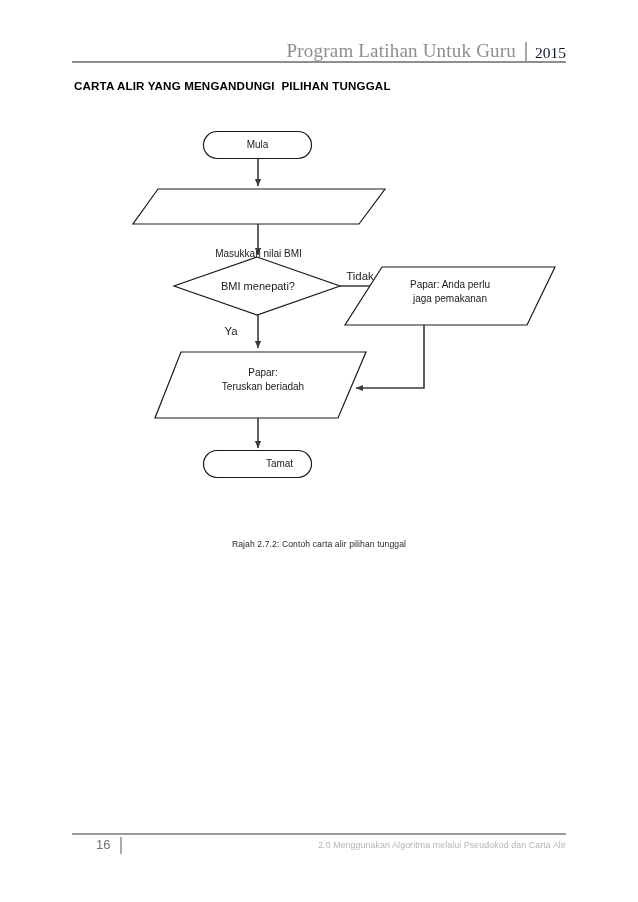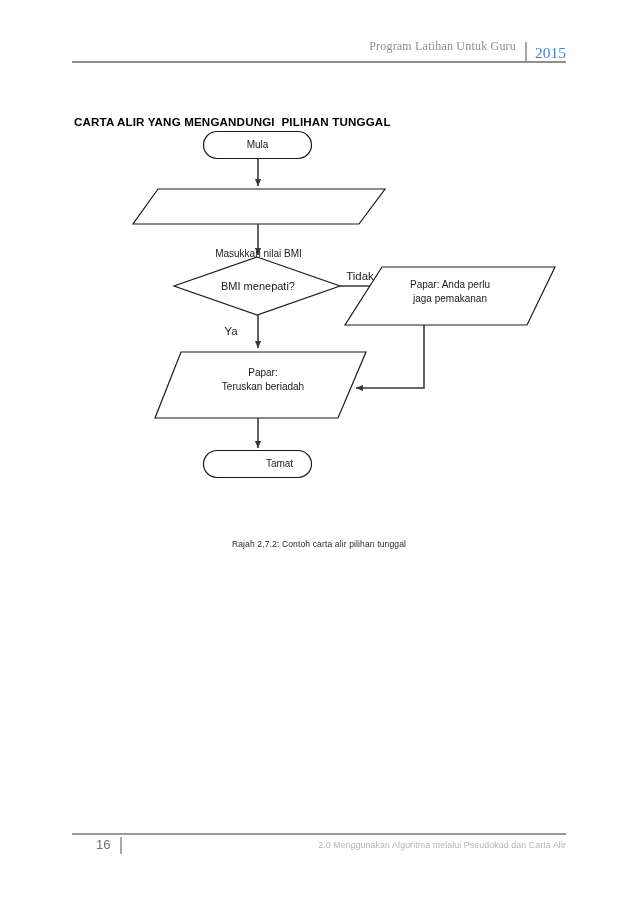--- a/index.html
+++ b/index.html
@@ -31,36 +31,36 @@
     left: 72px;
     top: 36px;
     width: 494px;
     height: 26px;
     display: flex;
     align-items: flex-end;
     justify-content: flex-end;
   }
   .header-title {
     font-family: "Liberation Serif", serif;
-    font-size: 12px;
+    font-size: 19px;
     color: #8d8d8d;
     letter-spacing: 0.2px;
     line-height: 1;
-    padding-bottom: 10px;
+    padding-bottom: 2px;
   }
   .header-sep {
     width: 2px;
     height: 19px;
     background: #a6a6a6;
     margin: 0 8px 1px 9px;
   }
   .header-year {
     font-family: "Liberation Serif", serif;
     font-size: 15.5px;
-    color: #3b82f6;
+    color: #0f172a;
     line-height: 1;
     padding-bottom: 2px;
   }
   .header-rule {
     position: absolute;
     left: 72px;
     top: 61px;
     width: 494px;
     height: 2px;
     background: #8f8f8f;
@@ -69,21 +69,20 @@
   
   .section-title {
     position: absolute;
     left: 74px;
     top: 79px;
     font-size: 11.6px;
     font-weight: bold;
     color: #000;
     letter-spacing: 0.15px;
     white-space: pre;
-    margin-top: 36px;
   }
 
   
   .flowchart {
     position: absolute;
     left: 0;
     top: 110px;
     width: 638px;
     height: 400px;
   }

